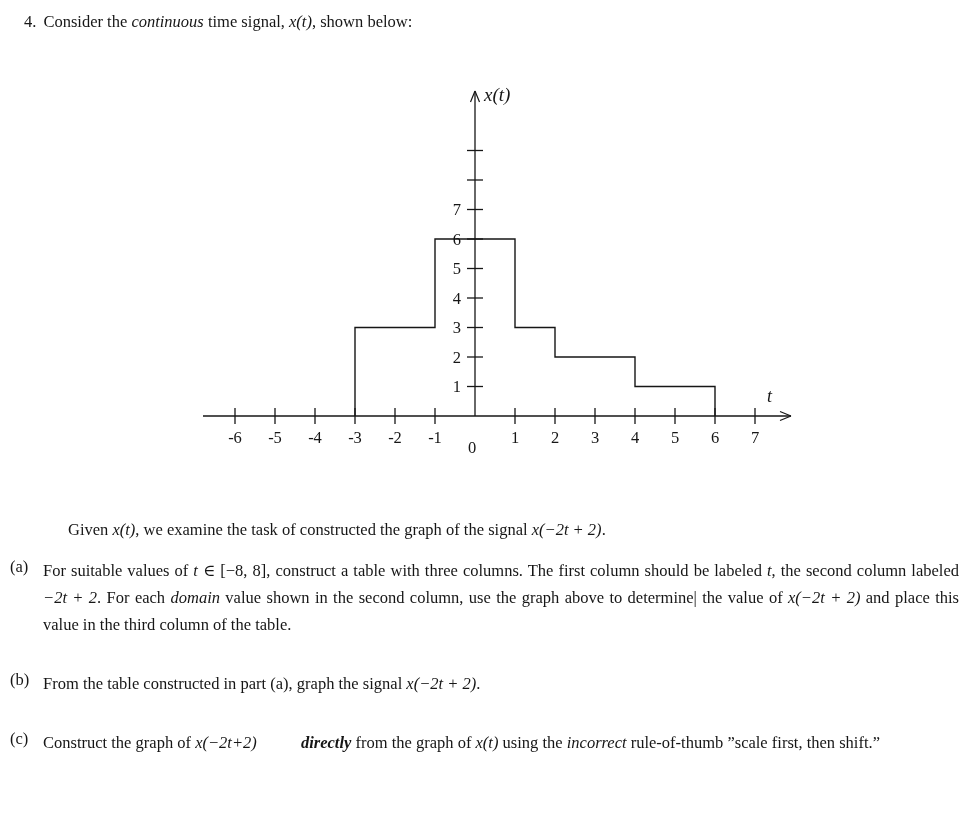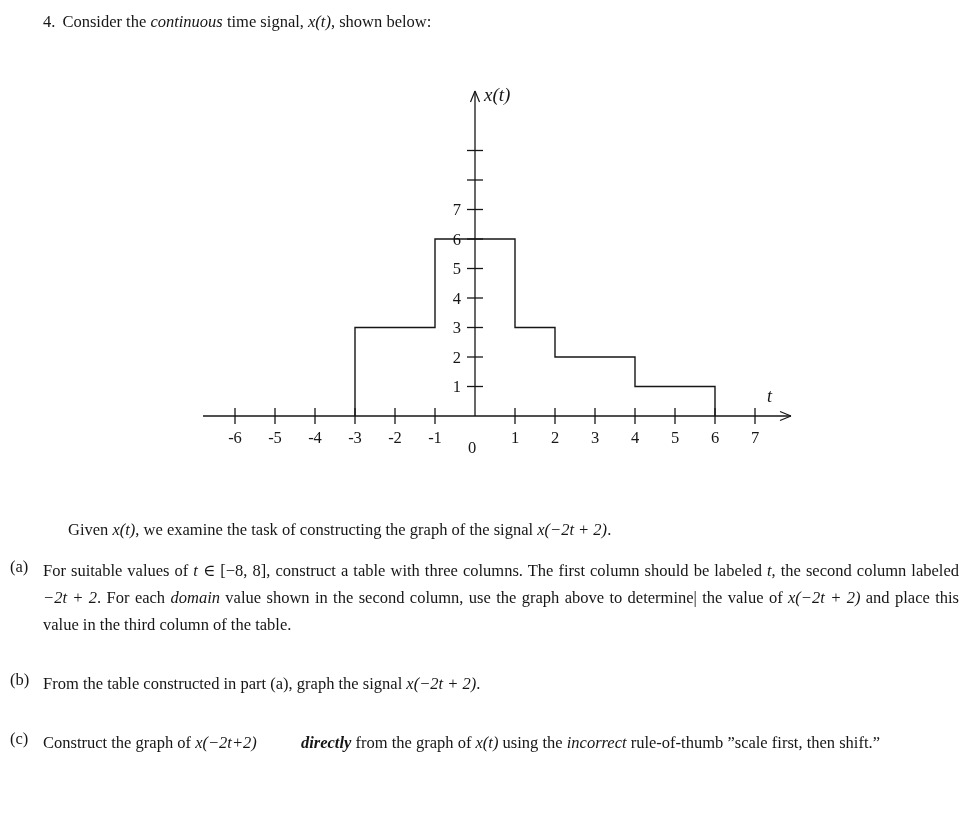--- a/index.html
+++ b/index.html
@@ -4,21 +4,21 @@
 <style>
   html,body{margin:0;padding:0;}
   body{
     width:969px;height:835px;
     background:#ffffff;color:#161616;
     font-family:"Liberation Serif","DejaVu Serif",serif;
     font-size:16.5px;
     overflow:hidden;
   }
   .problem-intro{
-    margin:0;padding:10px 0 0 43px;
+    margin:0;padding:10px 0 0 24px;
     line-height:1.5;
   }
   .problem-number{margin-right:7px;}
   .chart-wrap{
     position:relative;
     height:412px;
     margin-top:26px;
   }
   svg text{font-family:"Liberation Serif","DejaVu Serif",serif;fill:#161616;}
   .given-line{
@@ -93,21 +93,21 @@
       <text x="461" y="242.5" text-anchor="end" font-size="16.5">4</text>
       <text x="461" y="213" text-anchor="end" font-size="16.5">5</text>
       <text x="461" y="183.5" text-anchor="end" font-size="16.5">6</text>
       <text x="461" y="154" text-anchor="end" font-size="16.5">7</text>
       <path d="M 355 355 L 355 266.5 L 435 266.5 L 435 178 L 515 178 L 515 266.5 L 555 266.5 L 555 296 L 635 296 L 635 325.5 L 715 325.5 L 715 355" stroke="#161616" fill="none" stroke-width="1.4"></path>
       <text x="484" y="40" font-size="19" font-style="italic">x(t)</text>
       <text x="767" y="341" font-size="18" font-style="italic">t</text>
     </svg>
 </div>
 
-<p class="given-line"><span class="run-normal">Given </span><span class="run-math">x(t)</span><span class="run-normal">, we examine the task of constructing the graph of the signal </span><span class="run-math">x(−2t + 2)</span><span class="run-normal">.</span></p>
+<p class="given-line"><span class="run-normal">Given </span><span class="run-math">x(t)</span><span class="run-normal">, we examine the task of constructed the graph of the signal </span><span class="run-math">x(−2t + 2)</span><span class="run-normal">.</span></p>
 
 <div class="parts">
   <div class="part">
     <span class="part-label">(a)</span>
     <div class="part-text"><span class="run-normal">For suitable values of </span><span class="run-math">t</span><span class="run-normal"> ∈ [−8, 8], construct a table with three columns. The first column should be labeled </span><span class="run-math">t</span><span class="run-normal">, the second column labeled </span><span class="run-math">−2t + 2</span><span class="run-normal">. For each </span><span class="run-italic">domain</span><span class="run-normal"> value shown in the second column, use the graph above to determine| the value of </span><span class="run-math">x(−2t + 2)</span><span class="run-normal"> and place this value in the third column of the table.</span></div>
   </div>
   <div class="part">
     <span class="part-label">(b)</span>
     <div class="part-text"><span class="run-normal">From the table constructed in part (a), graph the signal </span><span class="run-math">x(−2t + 2)</span><span class="run-normal">.</span></div>
   </div>

